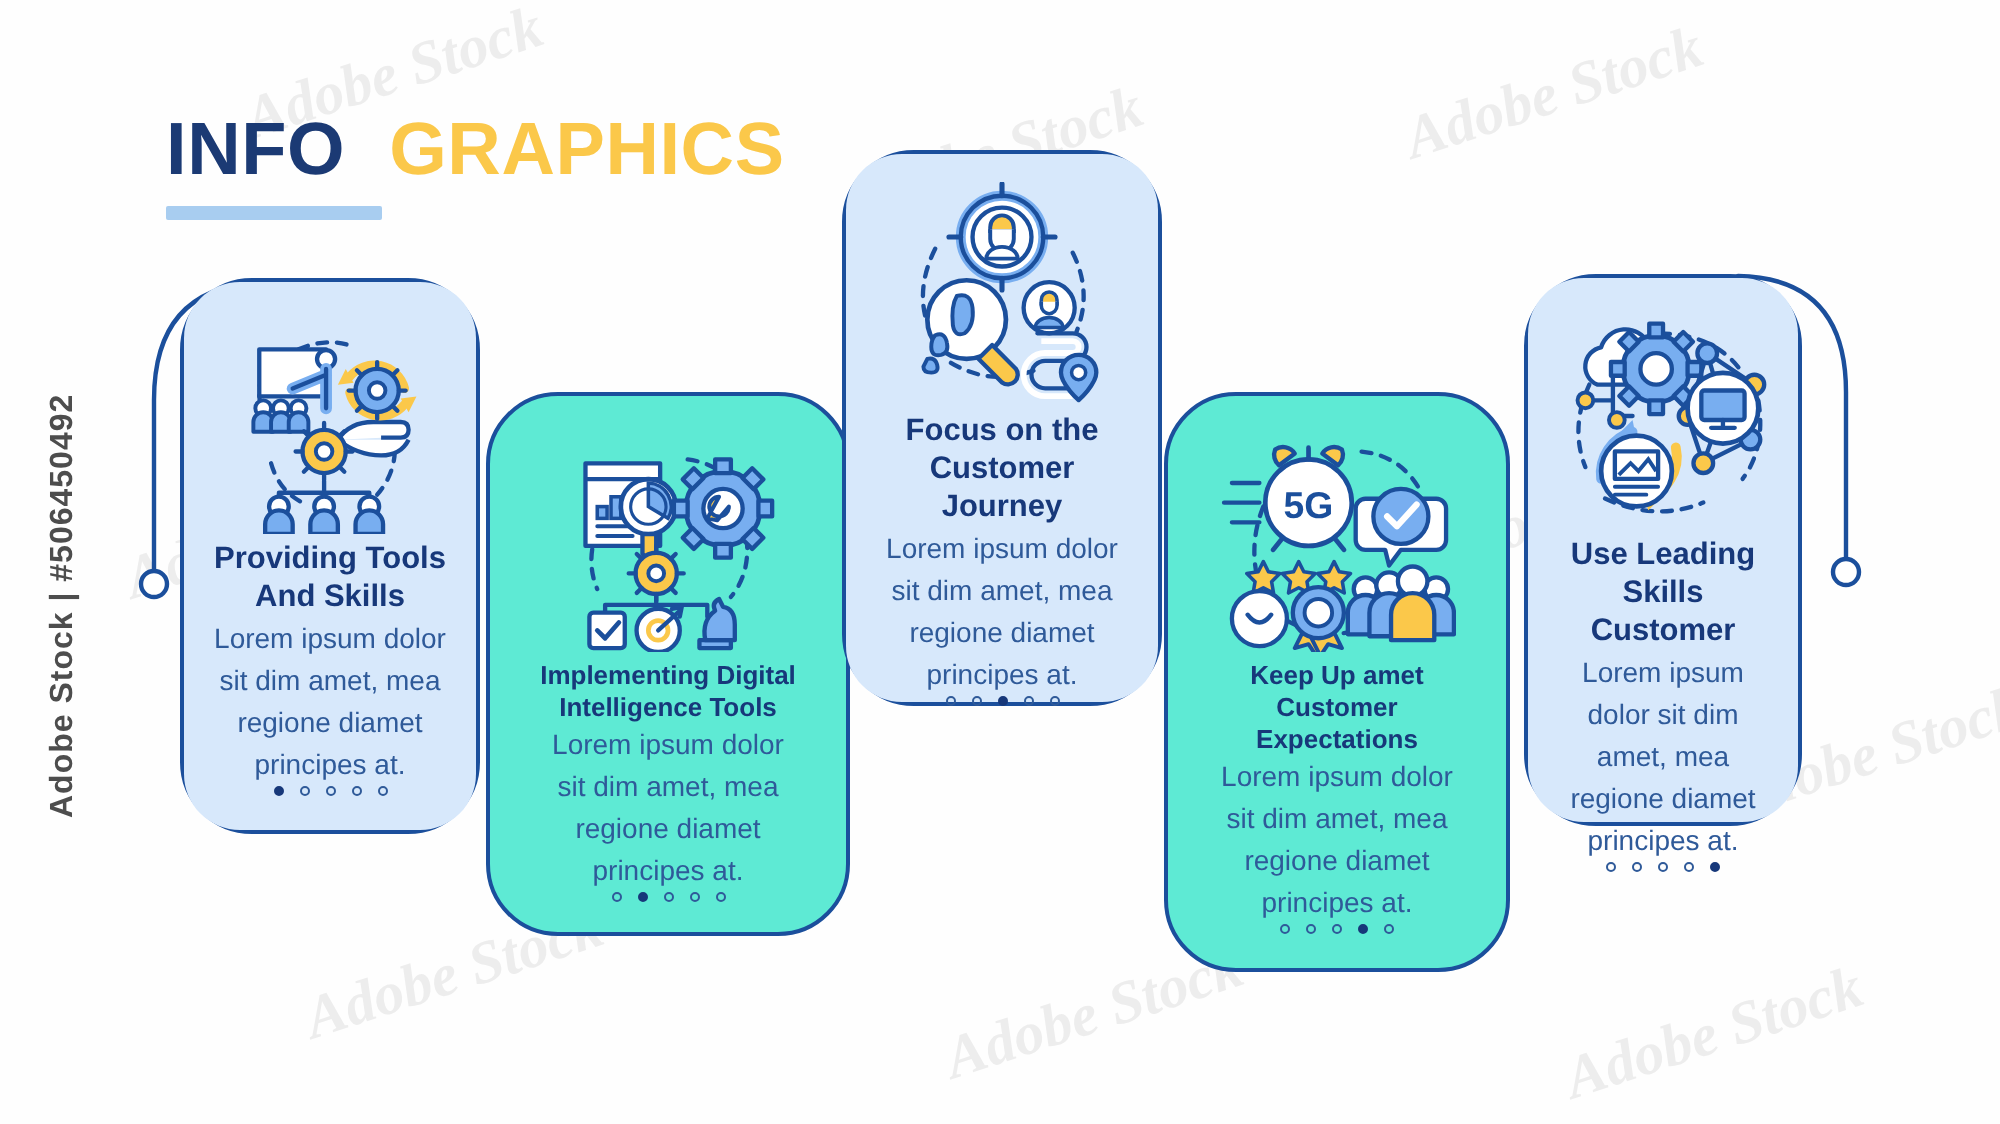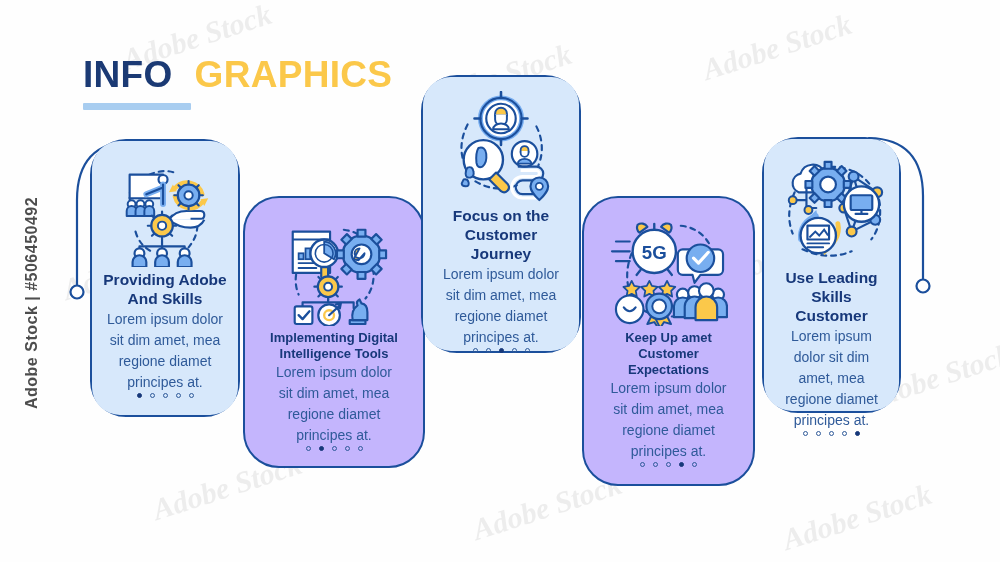--- a/index.html
+++ b/index.html
@@ -66,21 +66,21 @@
     background: #ffffff;
   }
   .card.filled .inner {
     width: 100%; height: 100%;
     background: #d7e8fb;
     border-radius: 28px;
     display: flex; flex-direction: column; align-items: center;
   }
   .card.outline {
     border: 2px solid #1b4f9c;
-    background: #c4b5fd;
+    background: #5eead4;
   }
   .card.outline .inner {
     width: 100%; height: 100%;
     background: transparent;
     border-radius: 28px;
     display: flex; flex-direction: column; align-items: center;
   }
 
   .icon-box {
     width: 118px; height: 112px;
@@ -215,21 +215,21 @@
             <circle cx="34" cy="100" r="5" fill="#ffffff" stroke="#1b4f9c" stroke-width="2.2"></circle>
             <path d="M27 114 v-5 a7 7 0 0 1 14 0 v5 z" fill="#78aef0" stroke="#1b4f9c" stroke-width="2.2" stroke-linejoin="round"></path>
             <circle cx="57" cy="100" r="5" fill="#ffffff" stroke="#1b4f9c" stroke-width="2.2"></circle>
             <path d="M50 114 v-5 a7 7 0 0 1 14 0 v5 z" fill="#78aef0" stroke="#1b4f9c" stroke-width="2.2" stroke-linejoin="round"></path>
             <circle cx="80" cy="100" r="5" fill="#ffffff" stroke="#1b4f9c" stroke-width="2.2"></circle>
             <path d="M73 114 v-5 a7 7 0 0 1 14 0 v5 z" fill="#78aef0" stroke="#1b4f9c" stroke-width="2.2" stroke-linejoin="round"></path>
           </g>
         </svg>
       </div>
       <div class="card-title">
-        <span>Providing Adobe</span><br>
+        <span>Providing Tools</span><br>
         <span>And Skills</span>
       </div>
       <div class="card-body">Lorem ipsum dolor sit dim amet, mea regione diamet principes at.</div>
       <div class="dots">
         <span class="dot on"></span>
         <span class="dot"></span>
         <span class="dot"></span>
         <span class="dot"></span>
         <span class="dot"></span>
       </div>

